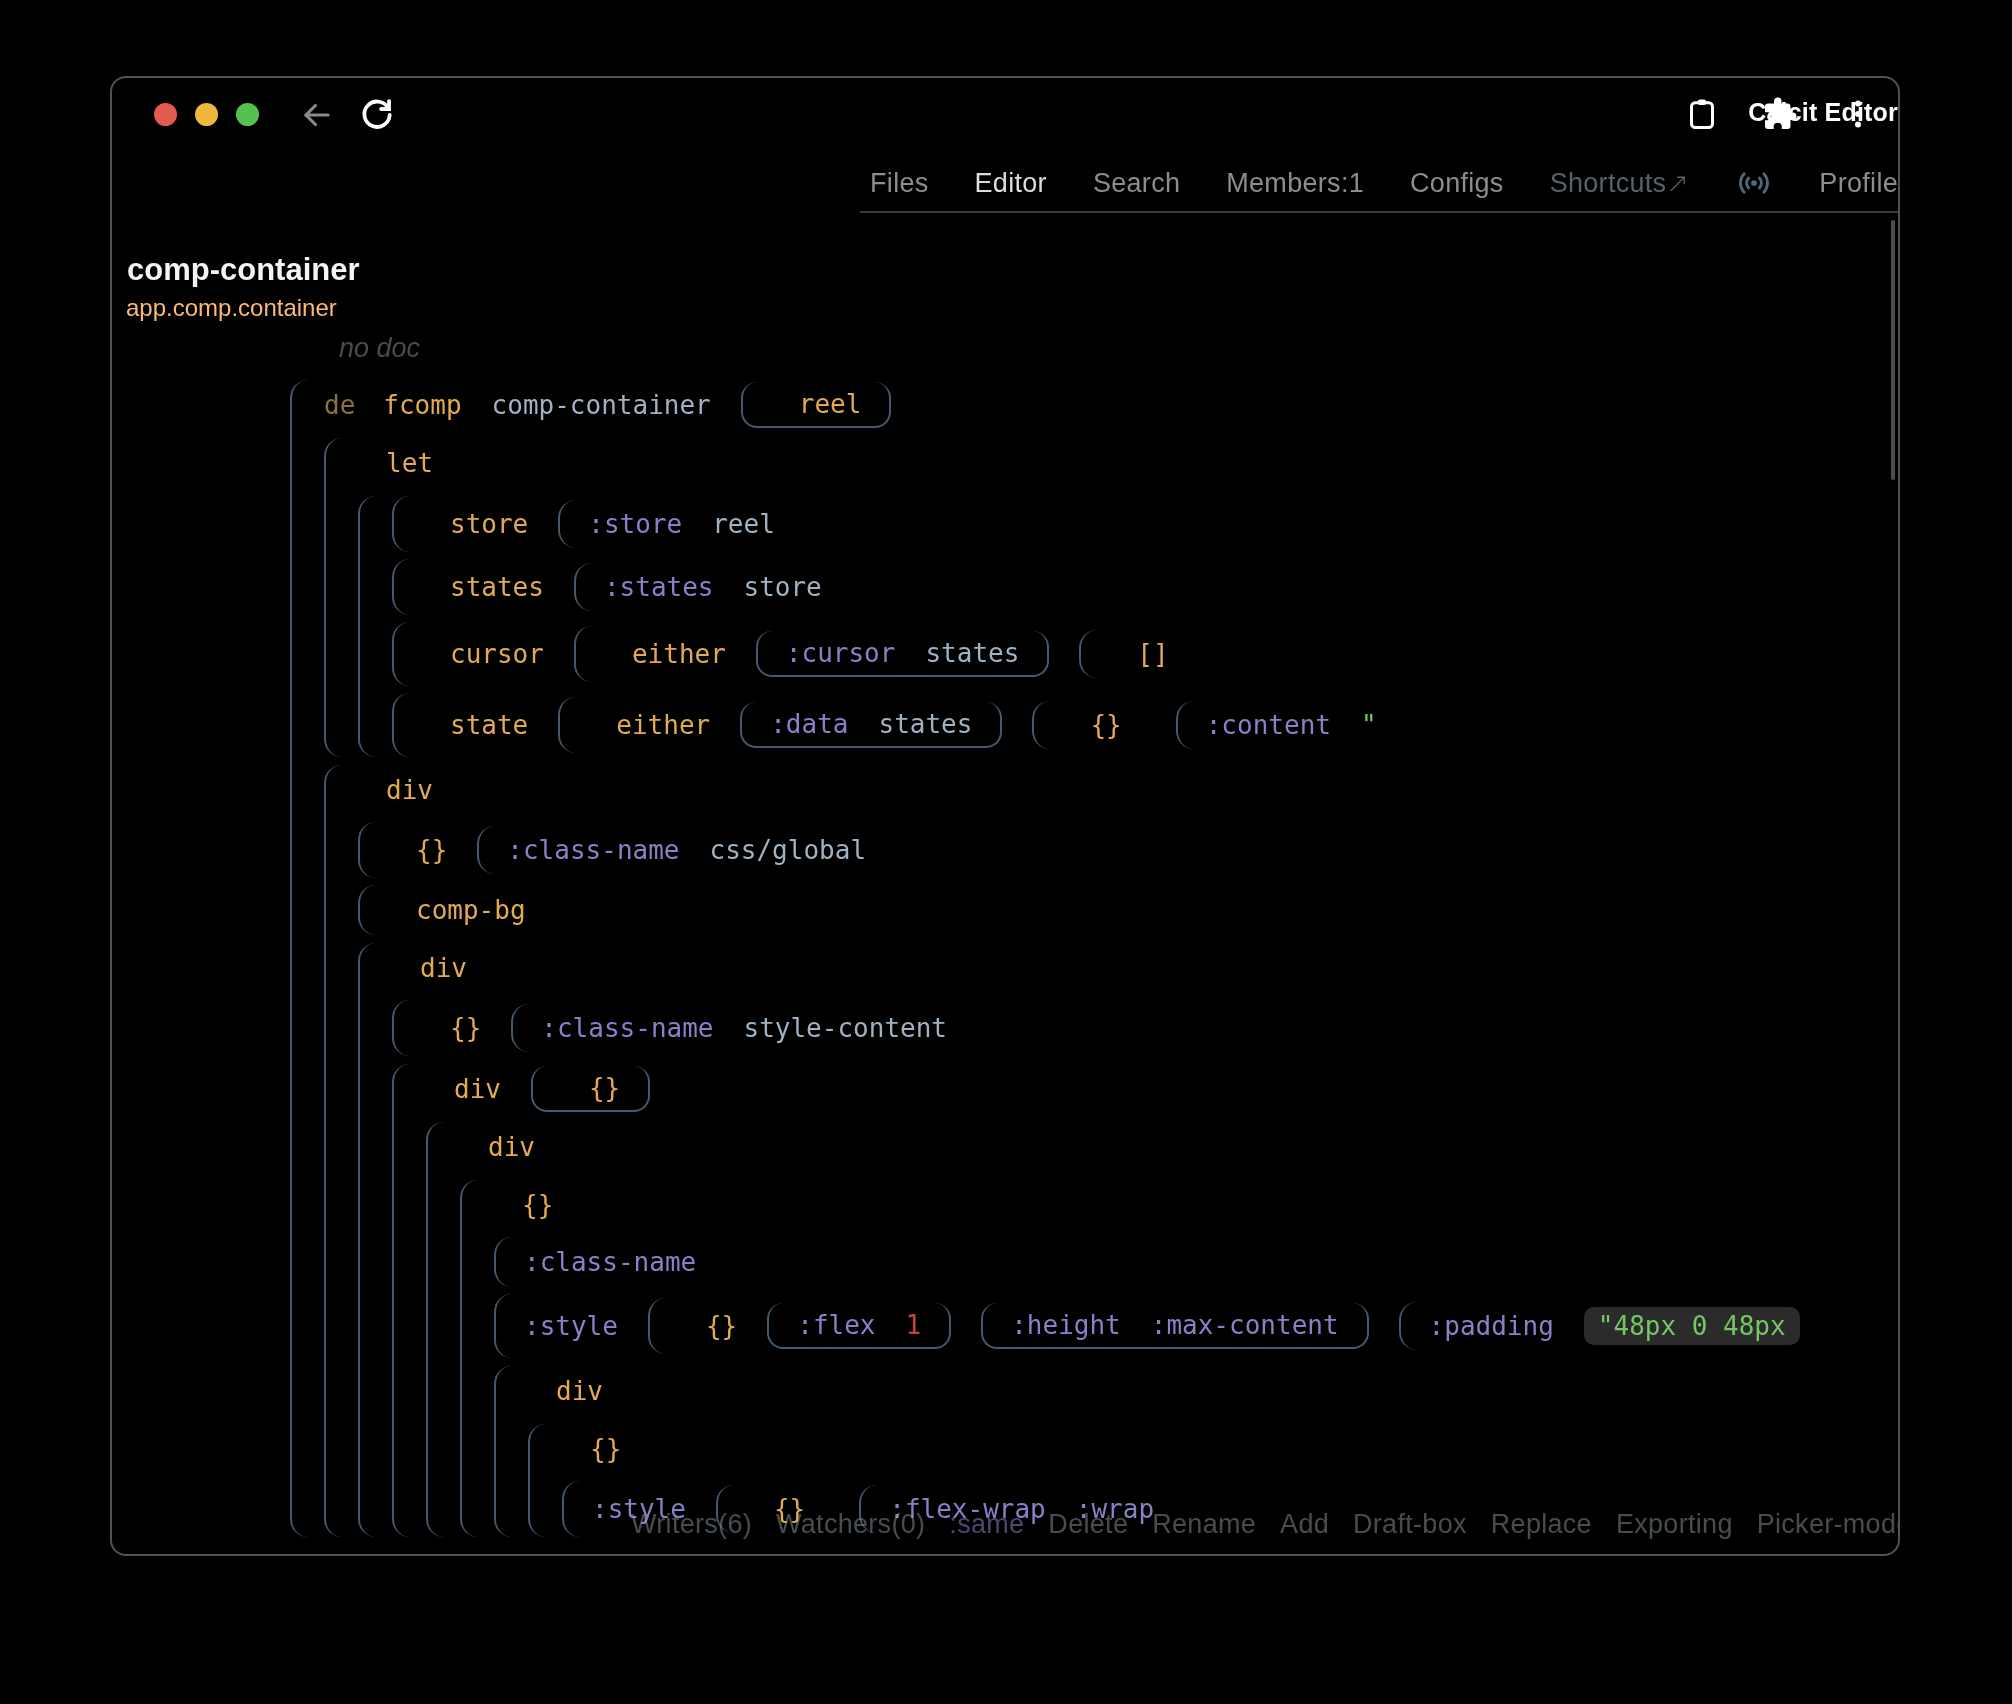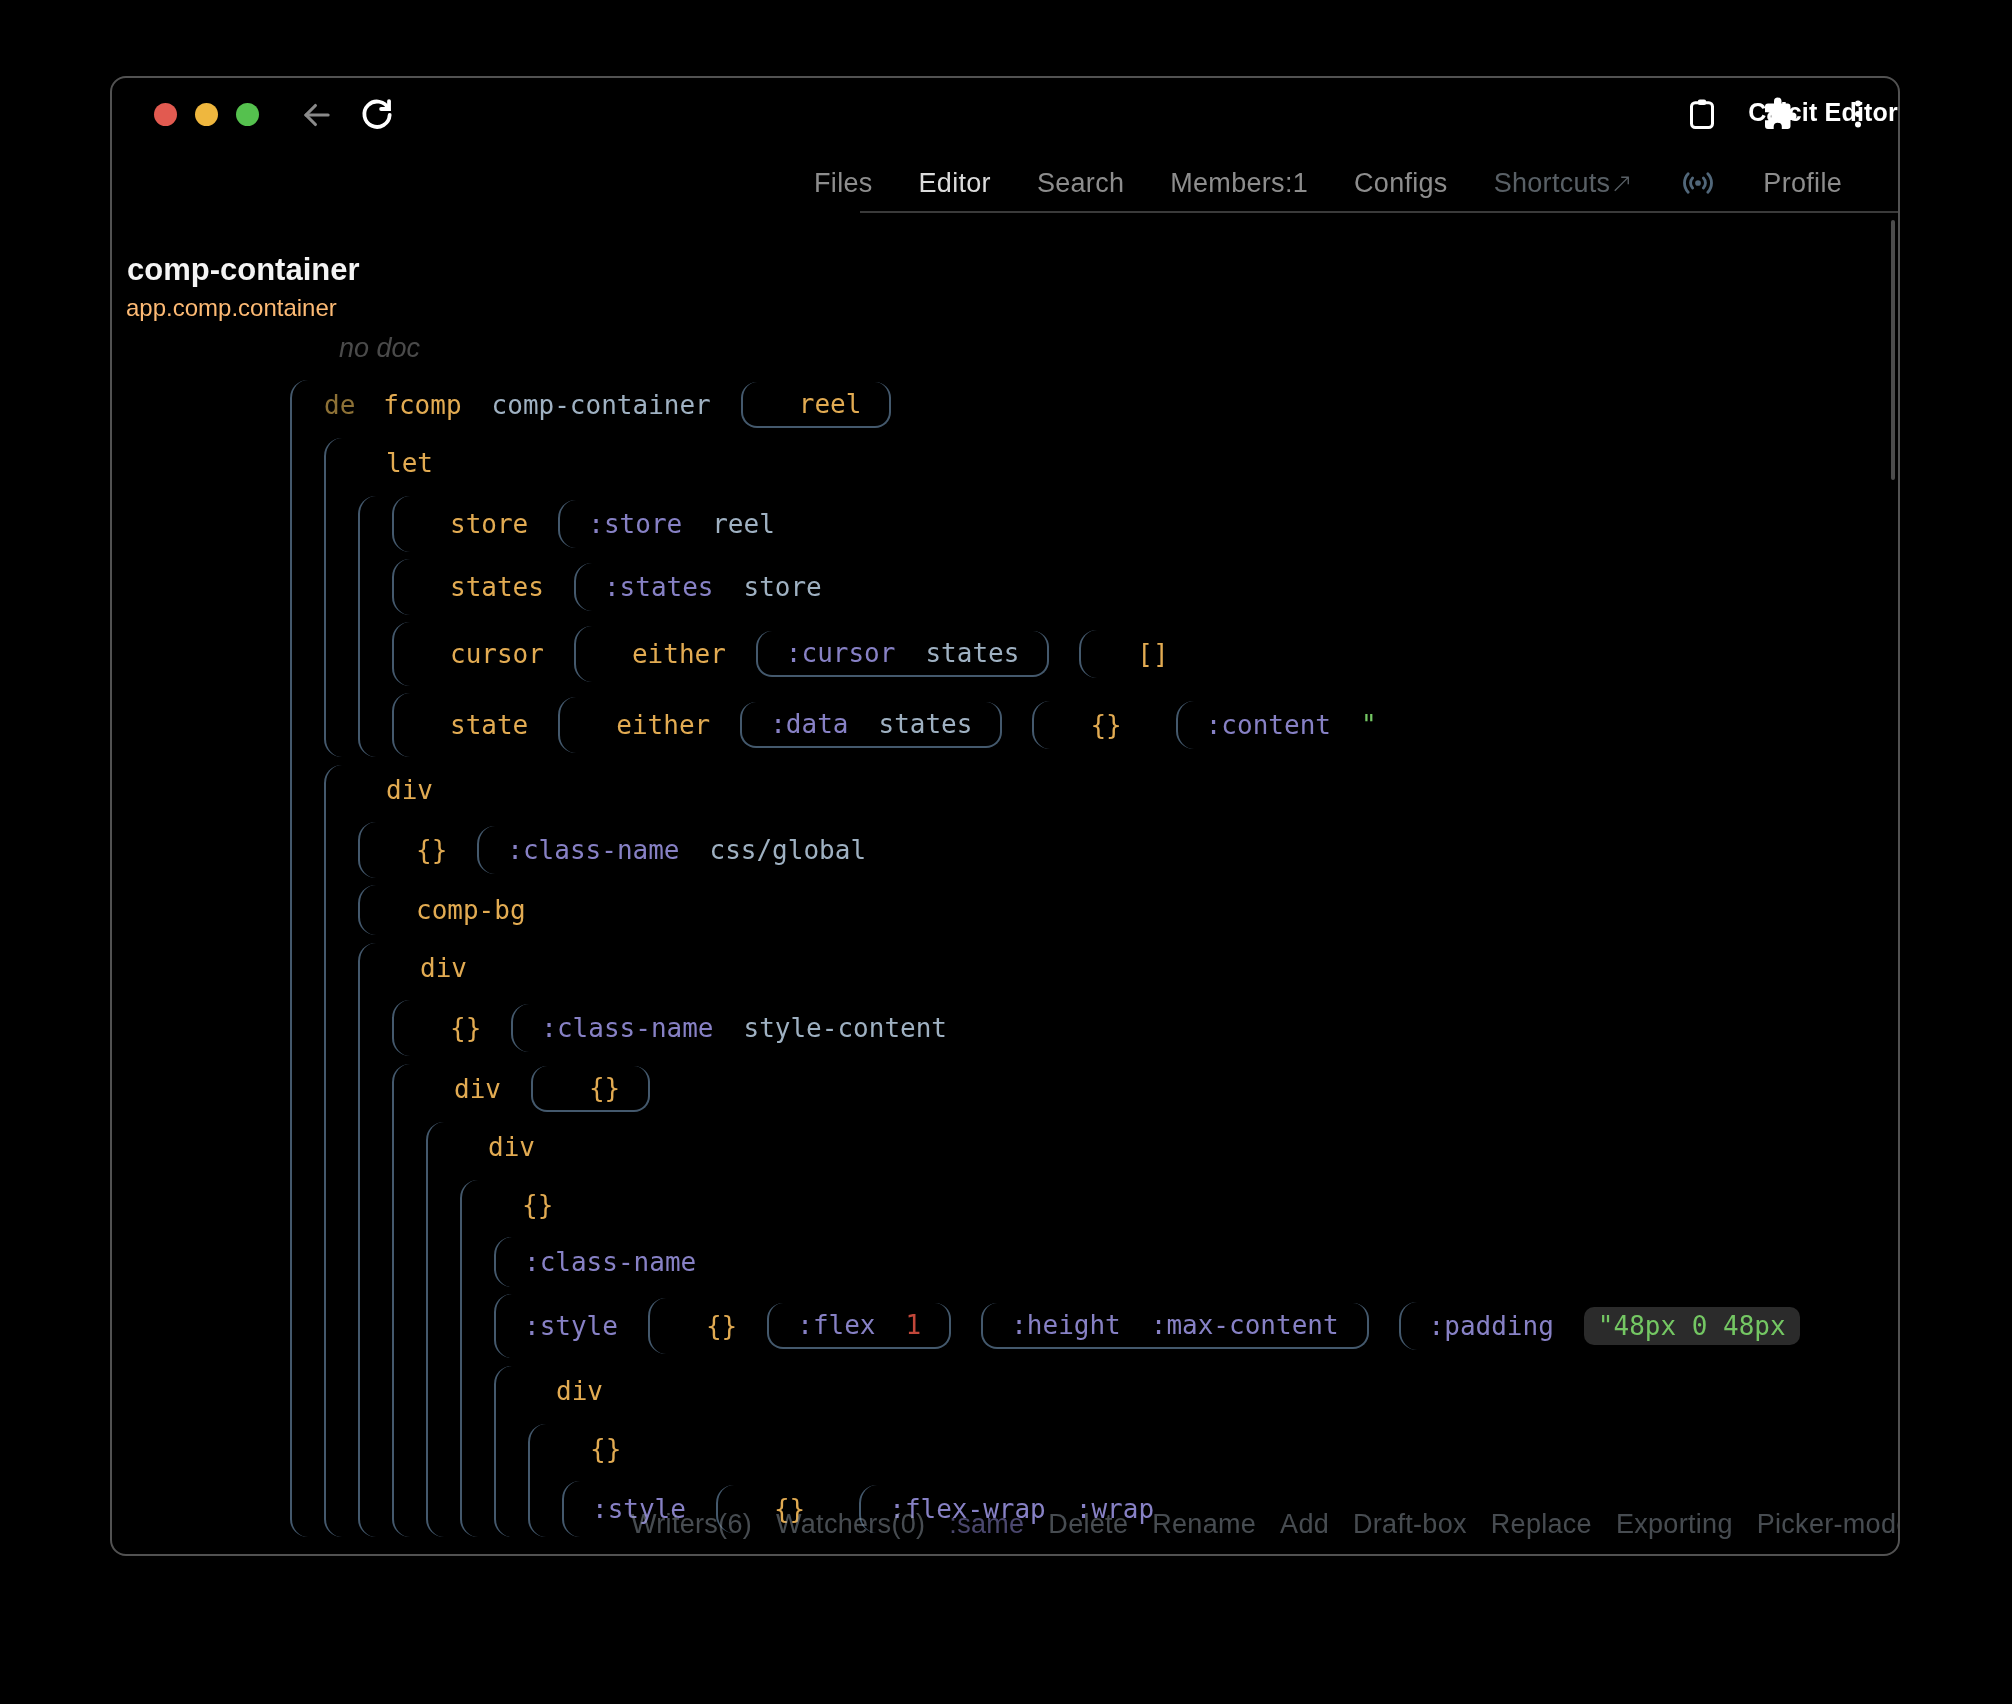--- a/index.html
+++ b/index.html
@@ -28,21 +28,21 @@
   .tb-btn svg{width:100%;height:100%;}
   .btn-back{left:186px;} .btn-refresh{left:246px;}
   .tb-title{position:absolute;top:20px;left:0;right:0;text-align:right;
     color:#fff;font-size:25px;font-weight:600;letter-spacing:.2px;}
   .tb-right{position:absolute;right:22px;top:18px;display:flex;gap:42px;align-items:center;}
   .tb-right span{width:36px;height:36px;display:inline-block;cursor:pointer;}
   .tb-right svg{width:100%;height:100%;}
 
   
   .navbar{position:absolute;top:78px;right:0;height:54px;display:flex;align-items:center;
-    gap:46px;padding-right:56px;font-size:27px;font-weight:300;color:var(--color-nav);letter-spacing:.3px;}
+    gap:46px;font-size:27px;font-weight:300;color:var(--color-nav);letter-spacing:.3px;}
   .nav-item{cursor:pointer;white-space:nowrap;}
   .nav-item.active{color:var(--color-nav_active);font-weight:400;}
   .nav-item.dim{color:var(--color-nav_dim);}
   .nav-broadcast{width:38px;height:38px;}
   .nav-underline{position:absolute;top:133px;left:748px;right:0;height:2px;background:#3a3a3a;}
   .scroll-thumb{position:absolute;right:3px;top:142px;width:4px;height:260px;background:#4c4c4c;border-radius:2px;}
 
   
   .h-name{position:absolute;left:15px;top:174px;color:#f4f4f4;font-size:31px;font-weight:700;}
   .h-path{position:absolute;left:14px;top:216px;color:#fdba74;font-size:24px;font-weight:300;}

